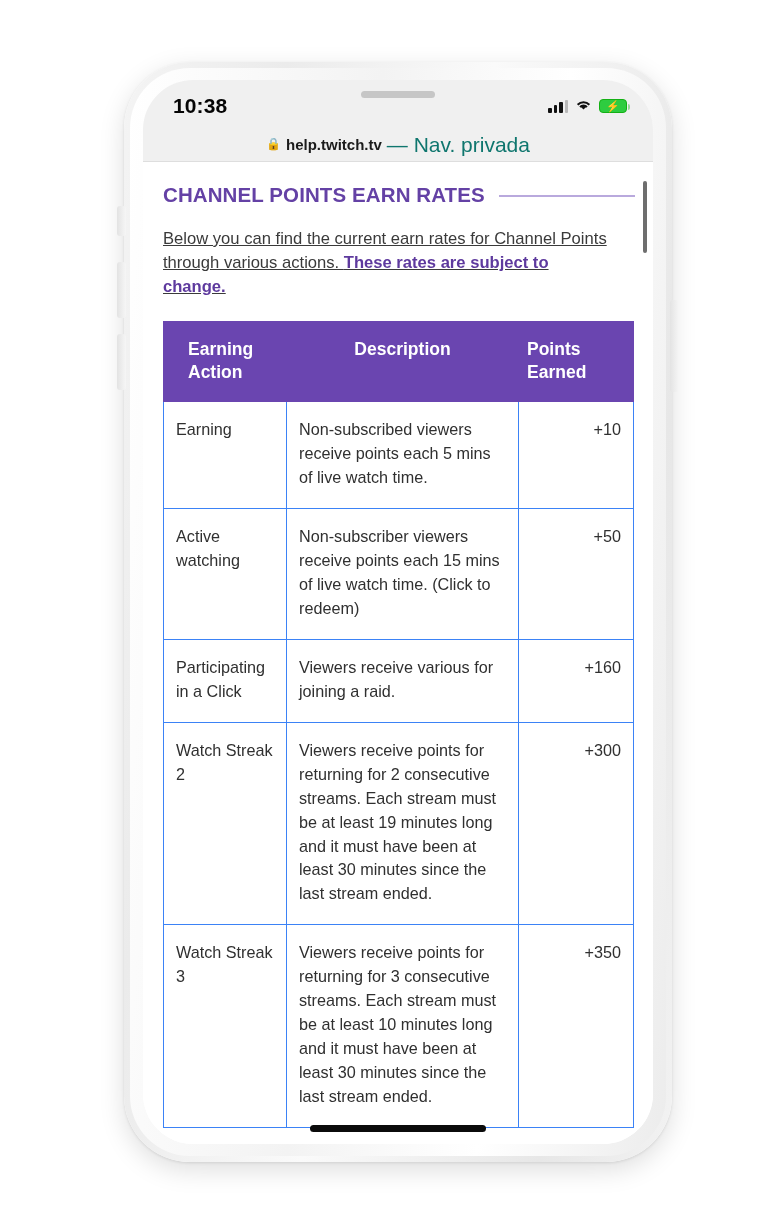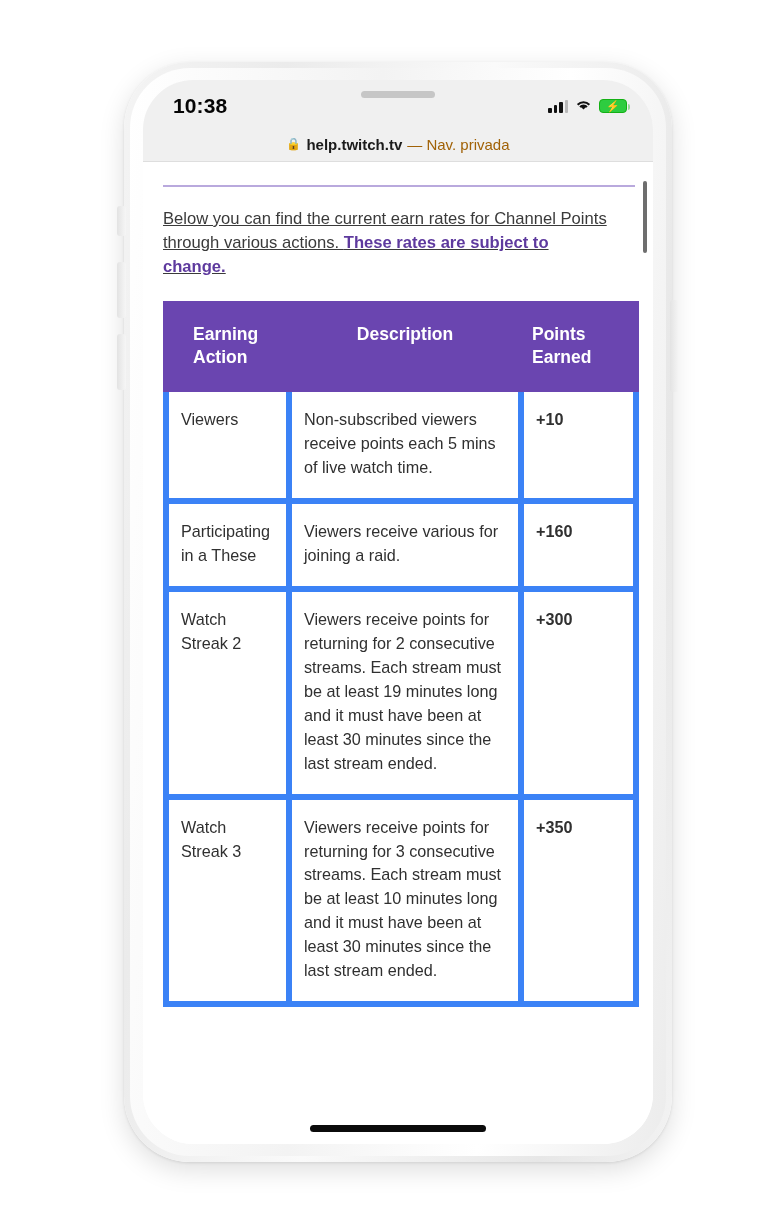--- a/index.html
+++ b/index.html
@@ -144,21 +144,21 @@
     background: #f0f0f0;
     display: flex;
     align-items: center;
     justify-content: center;
     gap: 5px;
     z-index: 34;
     border-bottom: 1px solid #dedede;
   }
   .lock-ico { font-size: 12px; color: #161616; margin-top: -1px; }
   .url-host { font-size: 15px; font-weight: bold; color: #1b1b1b; text-align: center; }
-  .url-mode { font-size: 15px; color: #a16207; }
+  .url-mode { font-size: 21px; color: #0f766e; }
 
   
   .page {
     position: absolute;
     left: 0;
     top: 83px;
     width: 510px;
     height: 981px;
     background: #ffffff;
     overflow: hidden;
@@ -198,21 +198,21 @@
   .intro .emph { color: #5e3a9e; font-weight: bold; }
 
   
   .rates-table {
     margin-top: 22px;
     width: 470px;
     border-collapse: collapse;
     table-layout: fixed;
   }
   .rates-table th, .rates-table td {
-    border: 6px solid #3b82f6;
+    border: 1px solid #3b82f6;
     vertical-align: top;
   }
   .rates-table thead th {
     background: #6a45b0;
     color: #ffffff;
     font-size: 17.5px;
     font-weight: bold;
     padding: 16px 8px 18px;
     text-align: center;
     border-color: #6a45b0;
@@ -227,21 +227,21 @@
   .col-points  { width: 115px; }
 
   .rates-table tbody td {
     font-size: 16.2px;
     line-height: 1.48;
     color: #303030;
     padding: 16px 12px 18px;
   }
   td.cell-action { padding-left: 14px; word-break: break-word; }
   td.cell-desc   { padding-left: 14px; padding-right: 10px; }
-  td.cell-points { text-align: left; padding-left: 6px; padding-right: 6px; font-weight: bold; }
+  td.cell-points { text-align: right; padding-left: 6px; padding-right: 6px; }
 
   
   .scrollbar {
     position: absolute;
     right: 6px;
     top: 18px;
     width: 4px;
     height: 72px;
     border-radius: 3px;
     background: #6e6e6e;
@@ -306,43 +306,49 @@
     <div class="urlbar">
       <span class="lock-ico">🔒</span>
       <span class="url-host">help.twitch.tv</span>
       <span class="url-mode">— Nav. privada</span>
     </div>
 
     <div class="page">
       <div class="page-inner">
 
         <div class="heading-row">
+          <h1 class="page-title">CHANNEL POINTS EARN RATES</h1>
           <div class="heading-rule"></div>
         </div>
 
         <p class="intro">
           <span>Below you can find the current earn rates for Channel Points through various actions. </span><span class="emph">These rates are subject to change.</span>
         </p>
 
         <table class="rates-table">
           <thead>
             <tr>
               <th class="col-action">Earning Action</th>
               <th class="col-desc">Description</th>
               <th class="col-points">Points Earned</th>
             </tr>
           </thead>
           <tbody>
             <tr>
-              <td class="cell-action">Viewers</td>
+              <td class="cell-action">Earning</td>
               <td class="cell-desc">Non-subscribed viewers receive points each 5 mins of live watch time.</td>
               <td class="cell-points">+10</td>
             </tr>
             <tr>
-              <td class="cell-action">Participating in a These</td>
+              <td class="cell-action">Active watching</td>
+              <td class="cell-desc">Non-subscriber viewers receive points each 15 mins of live watch time. (Click to redeem)</td>
+              <td class="cell-points">+50</td>
+            </tr>
+            <tr>
+              <td class="cell-action">Participating in a Click</td>
               <td class="cell-desc">Viewers receive various for joining a raid.</td>
               <td class="cell-points">+160</td>
             </tr>
             <tr>
               <td class="cell-action">Watch Streak 2</td>
               <td class="cell-desc">Viewers receive points for returning for 2 consecutive streams. Each stream must be at least 19 minutes long and it must have been at least 30 minutes since the last stream ended.</td>
               <td class="cell-points">+300</td>
             </tr>
             <tr>
               <td class="cell-action">Watch Streak 3</td>

